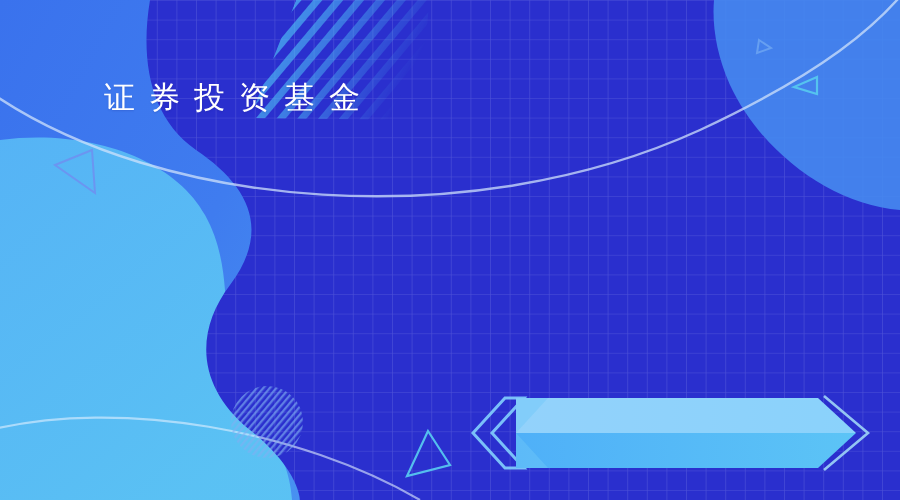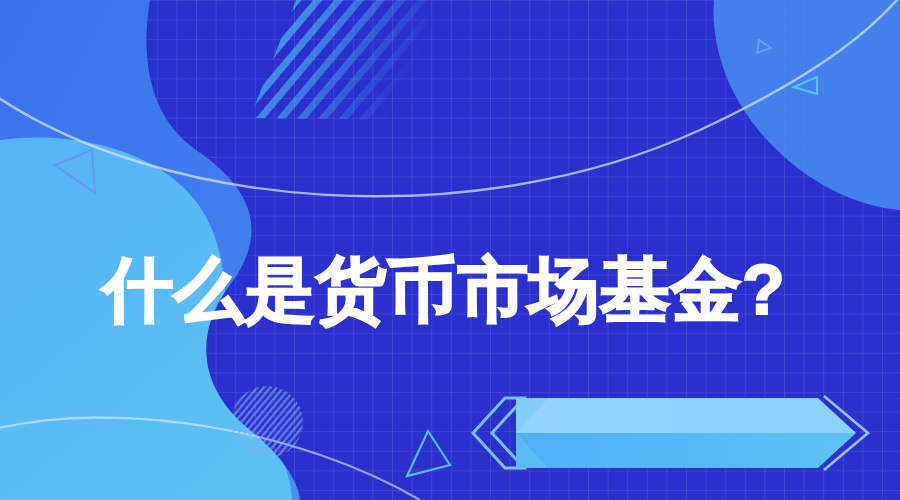--- a/index.html
+++ b/index.html
@@ -164,17 +164,17 @@
       <path d="M516,433 L818,433 L856,433 L818,468 L516,468 Z" fill="url(#bannerBotGrad)"></path>
 
       <g>
         <path d="M824,396 L868,433 L824,470" fill="none" stroke="#a5def9" stroke-width="2.6" opacity="0.85"></path>
       </g>
 
       <path d="M516,398 L548,398 L516,433 L548,468 L516,468 Z" fill="#6ec8f9" opacity="0.45"></path>
     </g>
   </svg>
 
+  <div class="subtitle">证券投资基金</div>
 
-  <h1 class="main-title">什么是货币市场基金?</h1>
 
 
 </div>
 
 </body></html>

